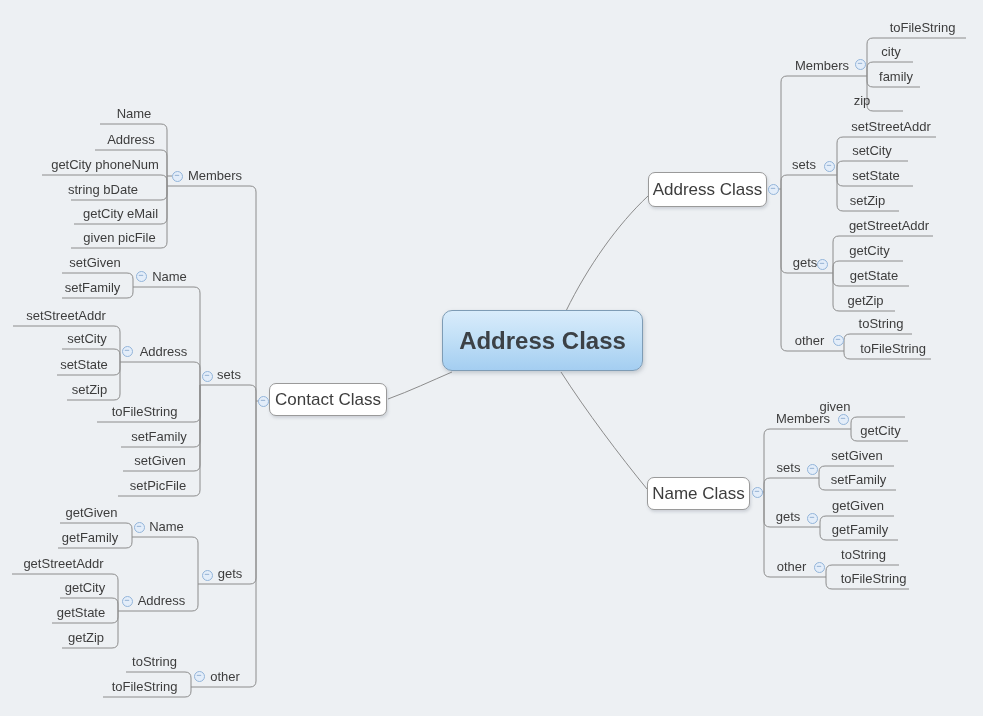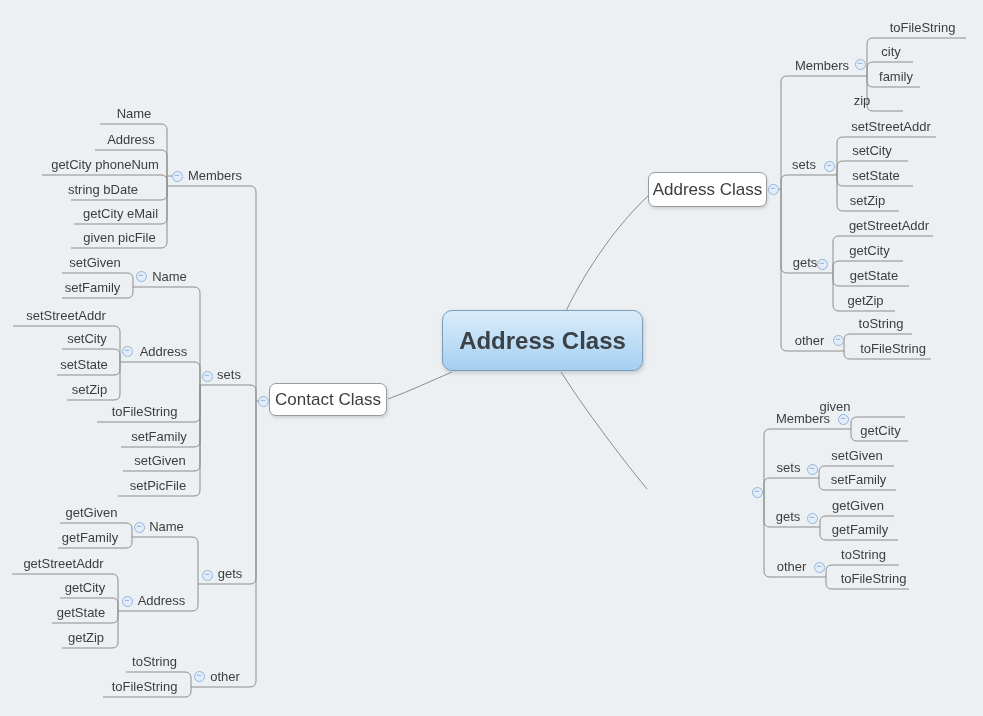--- a/index.html
+++ b/index.html
@@ -43,20 +43,21 @@
   <svg class="wires" width="983" height="716">
     <path d="M566,311 C588,266 618,224 648,196 M561,372 C586,411 620,456 647,489 M452,372 C431,381 410,391 388,399"></path>
     <path d="M167,186 H250 Q256,186 256,192 V401 M200,385 H250 Q256,385 256,391 V401 M198,584 H250 Q256,584 256,578 V401 M191,687 H250 Q256,687 256,681 V401 M256,401 H263 M100,124 H161 Q167,124 167,130 V186 M95,150 H161 Q167,150 167,156 V186 M42,175 H161 Q167,175 167,181 V186 M71,200 H161 Q167,200 167,194 V186 M74,224 H161 Q167,224 167,218 V186 M71,248 H161 Q167,248 167,242 V186 M167,176 H172 M133,287 H194 Q200,287 200,293 V385 M120,362 H194 Q200,362 200,368 V385 M97,422 H194 Q200,422 200,416 V385 M121,447 H194 Q200,447 200,441 V385 M123,471 H194 Q200,471 200,465 V385 M118,496 H194 Q200,496 200,490 V385 M62,273 H127 Q133,273 133,279 V287 M62,298 H127 Q133,298 133,292 V287 M13,326 H114 Q120,326 120,332 V362 M62,349 H114 Q120,349 120,355 V362 M57,375 H114 Q120,375 120,369 V362 M67,400 H114 Q120,400 120,394 V362 M132,537 H192 Q198,537 198,543 V584 M118,611 H192 Q198,611 198,605 V584 M60,523 H126 Q132,523 132,529 V537 M58,548 H126 Q132,548 132,542 V537 M12,574 H112 Q118,574 118,580 V611 M60,598 H112 Q118,598 118,604 V611 M52,623 H112 Q118,623 118,617 V611 M62,648 H112 Q118,648 118,642 V611 M126,672 H185 Q191,672 191,678 V687 M103,697 H185 Q191,697 191,691 V687"></path>
     <path d="M768,189 H781 M867,76 H787 Q781,76 781,82 V189 M837,175 H787 Q781,175 781,181 V189 M833,273 H787 Q781,273 781,267 V189 M844,351 H787 Q781,351 781,345 V189 M966,38 H873 Q867,38 867,44 V76 M913,62 H873 Q867,62 867,68 V76 M920,87 H873 Q867,87 867,81 V76 M903,111 H873 Q867,111 867,105 V76 M936,137 H843 Q837,137 837,143 V175 M908,161 H843 Q837,161 837,167 V175 M913,186 H843 Q837,186 837,180 V175 M899,211 H843 Q837,211 837,205 V175 M933,236 H839 Q833,236 833,242 V273 M903,261 H839 Q833,261 833,267 V273 M909,286 H839 Q833,286 833,280 V273 M895,311 H839 Q833,311 833,305 V273 M912,334 H850 Q844,334 844,340 V351 M931,359 H850 Q844,359 844,353 V351"></path>
     <path d="M752,492 H764 M851,429 H770 Q764,429 764,435 V492 M819,478 H770 Q764,478 764,484 V492 M820,527 H770 Q764,527 764,521 V492 M826,577 H770 Q764,577 764,571 V492 M905,417 H857 Q851,417 851,423 V429 M908,441 H857 Q851,441 851,435 V429 M894,466 H825 Q819,466 819,472 V478 M896,490 H825 Q819,490 819,484 V478 M894,516 H826 Q820,516 820,522 V527 M898,540 H826 Q820,540 820,534 V527 M899,565 H832 Q826,565 826,571 V577 M909,589 H832 Q826,589 826,583 V577"></path>
   </svg>
 
   <div class="box central" style="left:442px;top:310px;width:201px;height:61px">Address Class</div>
   <div class="box" style="left:269px;top:383px;width:118px;height:33px">Contact Class</div>
   <div class="box" style="left:648px;top:172px;width:119px;height:35px">Address Class</div>
+  <div class="box" style="left:647px;top:477px;width:103px;height:33px">Name Class</div>
 
   <div class="lbl" style="left:183px;top:167px;width:64px">Members</div>
   <div class="lbl" style="left:111px;top:105px;width:46px">Name</div>
   <div class="lbl" style="left:101px;top:131px;width:60px">Address</div>
   <div class="lbl" style="left:48px;top:156px;width:114px">getCity phoneNum</div>
   <div class="lbl" style="left:61px;top:181px;width:84px">string bDate</div>
   <div class="lbl" style="left:80px;top:205px;width:81px">getCity eMail</div>
   <div class="lbl" style="left:77px;top:229px;width:85px">given picFile</div>
 
   <div class="lbl" style="left:214px;top:366px;width:30px">sets</div>

